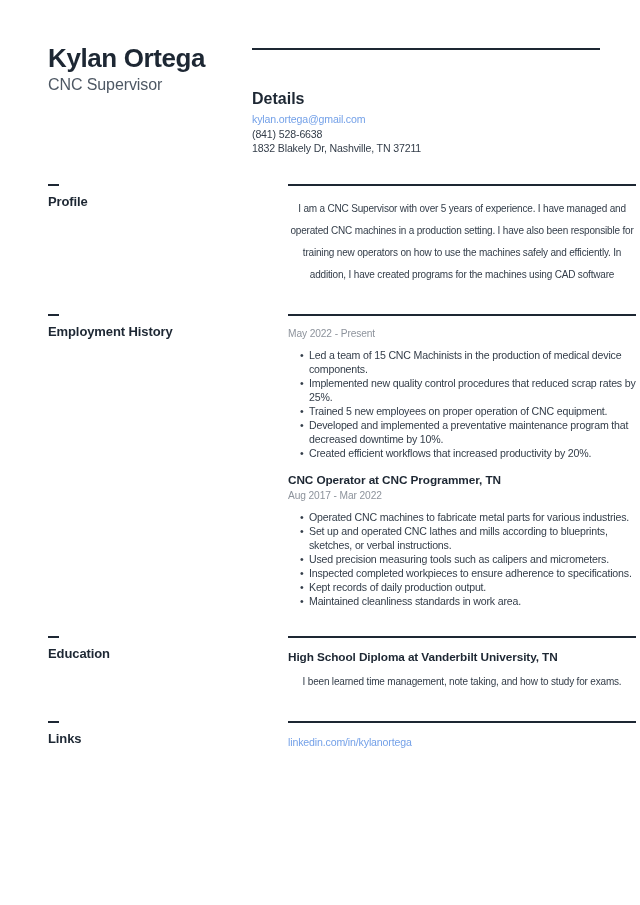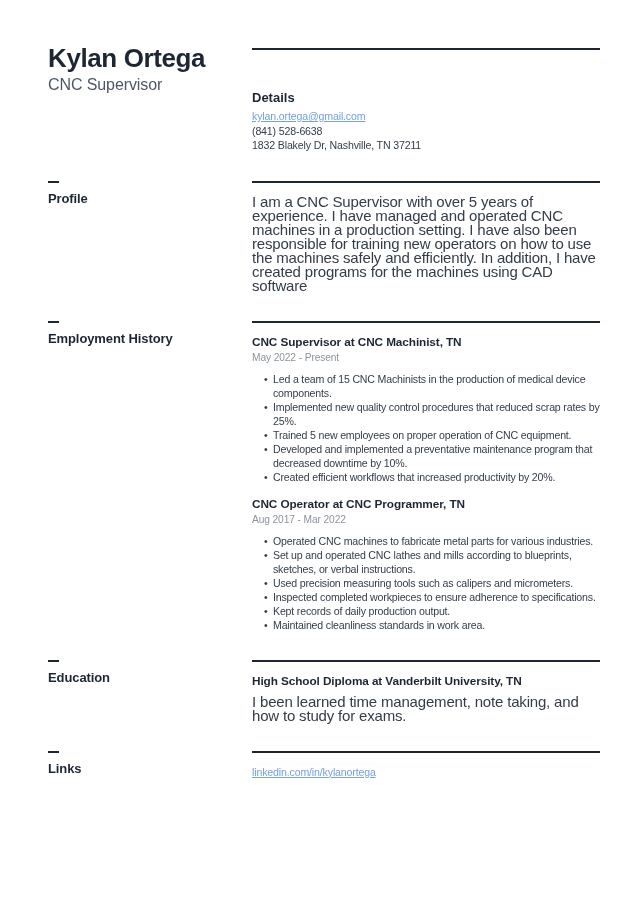--- a/index.html
+++ b/index.html
@@ -26,38 +26,38 @@
   }
   .person-title {
     font-size: 16px; color: #4e5864; margin-top: 3px; letter-spacing: -0.1px;
   }
   .rule {
     border-top: 2px solid #1d2733; width: 100%;
   }
   .header-rule { margin-top: 4px; }
   .details-block { margin-top: 12px; }
   .details-heading {
-    font-size: 13px; font-weight: 700; color: #1d2733; margin-bottom: 4px; margin-top: 40px;
+    font-size: 16px; font-weight: 700; color: #1d2733; margin-bottom: 4px; margin-top: 40px;
   }
   .contact-line { font-size: 10.6px; line-height: 14.5px; letter-spacing: -0.15px; }
   .link {
-    color: #74a1e8; text-decoration: underline; cursor: pointer;
+    color: #74a1e8; cursor: pointer;
   }
 
   
-  .section { margin-top: 28px; }
+  .section { margin-top: 28px; gap: 36px; }
   .dash {
     width: 11px; border-top: 2px solid #1d2733; margin-bottom: 8px;
   }
   .section-heading {
     font-size: 13px; font-weight: 700; color: #1d2733; letter-spacing: -0.1px;
   }
   .section-body { margin-top: 12px; }
   .body-text {
-    font-size: 15px; line-height: 14px; letter-spacing: -0.18px; color: #333d49;
+    font-size: 10px; line-height: 22px; letter-spacing: -0.18px; color: #333d49; text-align: center;
   }
 
   
   .entry + .entry { margin-top: 13px; }
   .entry-title {
     font-size: 11.8px; font-weight: 700; color: #1d2733; letter-spacing: -0.1px;
     line-height: 14px;
   }
   .entry-dates {
     font-size: 10.2px; color: #8d939c; margin-top: 3px; letter-spacing: -0.1px;
@@ -111,21 +111,20 @@
   <div class="row section">
     <div class="col-left">
       <div class="dash"></div>
       <div class="section-heading">Employment History</div>
     </div>
     <div class="col-right">
       <div class="rule"></div>
       <div class="section-body">
 
         <div class="entry">
-          <div class="entry-title">CNC Supervisor at CNC Machinist, TN</div>
           <div class="entry-dates">May 2022 - Present</div>
           <ul class="bullet-list">
             <li>Led a team of 15 CNC Machinists in the production of medical device components.</li>
             <li>Implemented new quality control procedures that reduced scrap rates by 25%.</li>
             <li>Trained 5 new employees on proper operation of CNC equipment.</li>
             <li>Developed and implemented a preventative maintenance program that decreased downtime by 10%.</li>
             <li>Created efficient workflows that increased productivity by 20%.</li>
           </ul>
         </div>
 

